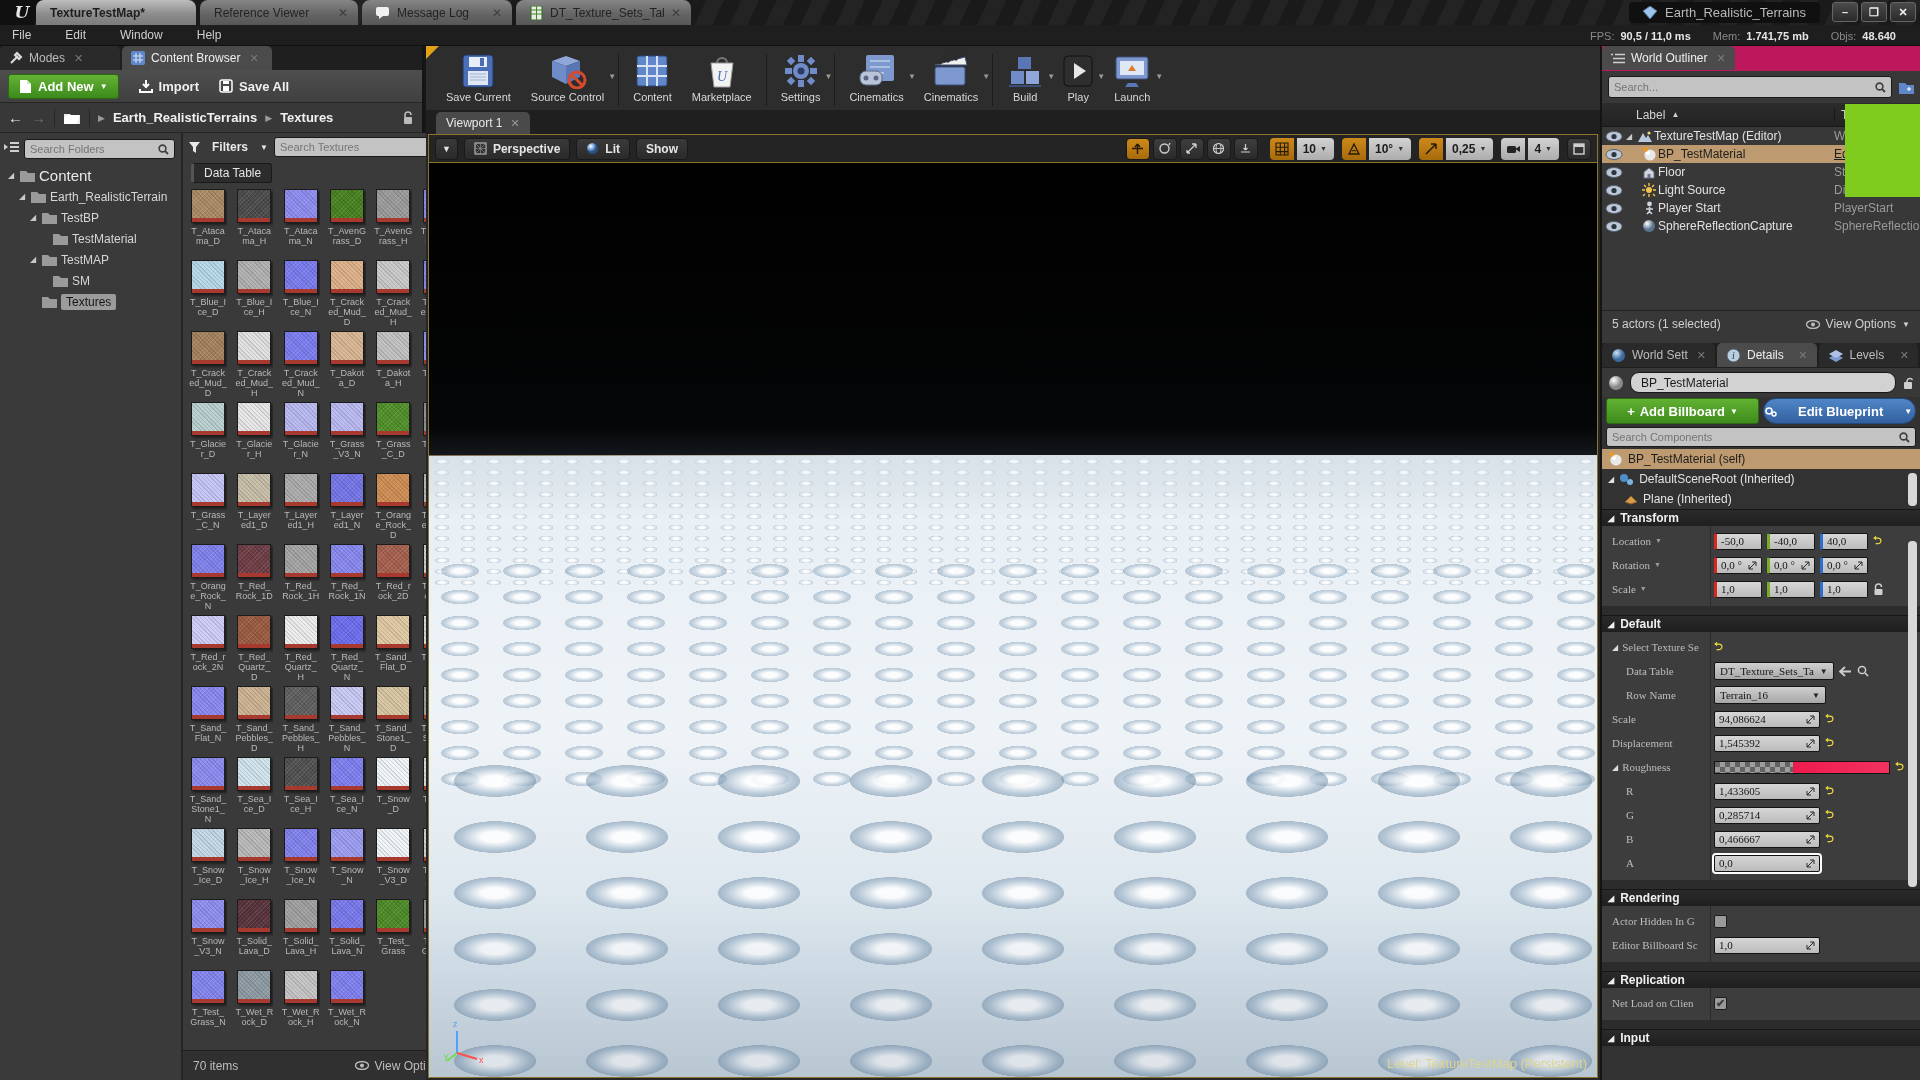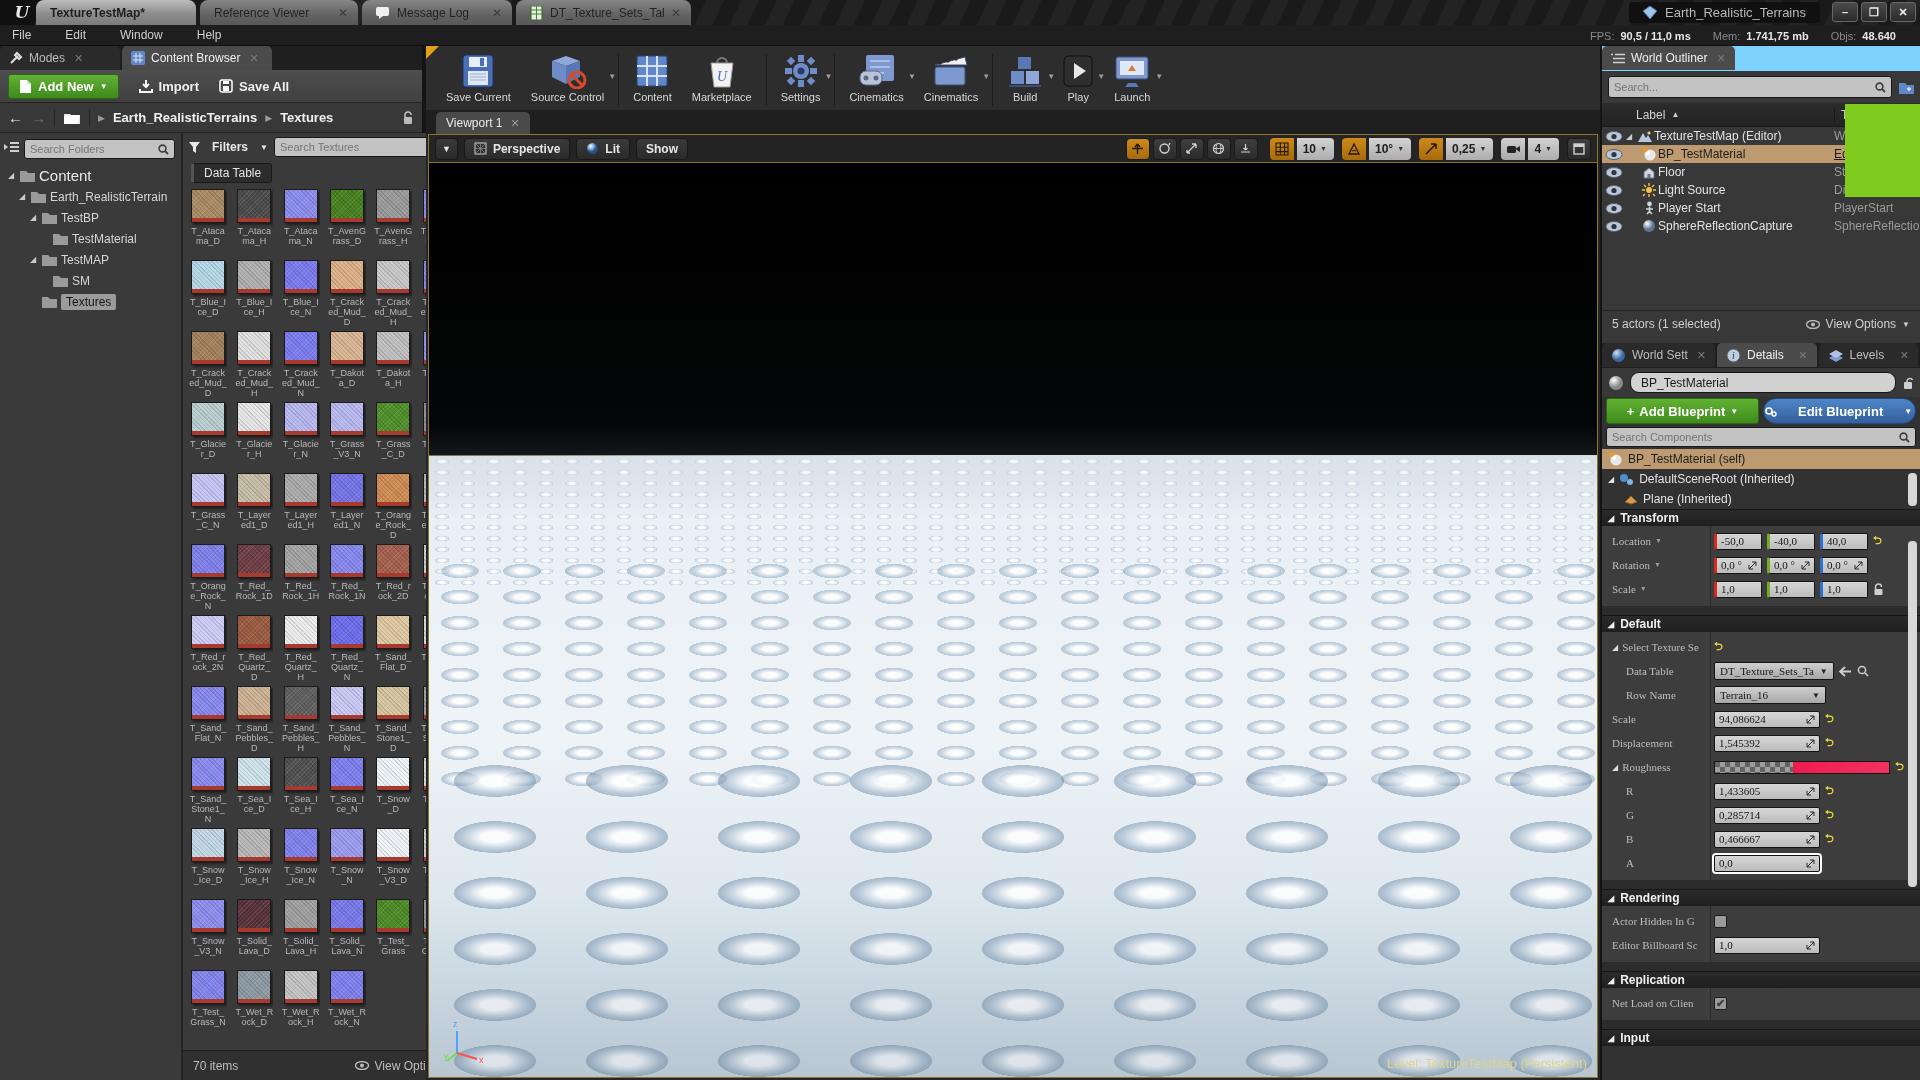--- a/index.html
+++ b/index.html
@@ -117,21 +117,21 @@
     background-size:62px 26px; opacity:.85;}
   #terr-near { top:590px; bottom:0;
     background-image:radial-gradient(ellipse 52px 20px at 50% 50%, rgba(255,255,255,.95) 26%, rgba(152,176,198,.65) 64%, rgba(96,126,154,.5) 78%, transparent 80%);
     background-size:132px 56px; opacity:.9;}
   #terr-shade { top:293px; bottom:0; background:linear-gradient(rgba(255,255,255,.35),transparent 12%,transparent 70%,rgba(90,115,140,.18)); }
   #level-text { position:absolute; right:10px; bottom:6px; font-size:13px; color:#ddd48e; }
   #axis-gizmo { position:absolute; left:14px; bottom:10px; }
 
   
   #right-pane { position:absolute; left:1600px; top:46px; width:320px; height:1034px; background:#383838; border-left:2px solid #141414;}
-  #outliner-tabs { height:25px; background:#7dd3fc; display:flex; }
+  #outliner-tabs { height:25px; background:#be185d; display:flex; }
   #outliner-search { display:flex; align-items:center; gap:6px; padding:5px 6px; }
   #outliner-search .search-box { flex:1; height:22px;}
   #outliner-hdr { height:24px; background:linear-gradient(#2c2c2c,#232323); border-bottom:1px solid #191919;
     display:flex; align-items:center; font-size:12px; color:#d2d2d2; }
   #outliner-hdr .hl { padding-left:34px; flex:1; display:flex; gap:6px; align-items:center;}
   #outliner-hdr .ht { width:86px; border-left:1px solid #191919; padding-left:6px; }
   .out-row { height:18px; display:flex; align-items:center; font-size:12px; color:#e2e2e2; }
   .out-row .eye { width:24px; display:flex; justify-content:center; flex:none;}
   .out-row .ocaret { width:10px; font-size:8px; color:#ccc; flex:none;}
   .out-row .oicon { width:18px; display:flex; justify-content:center; flex:none;}
@@ -1228,21 +1228,21 @@
           <span>BP_TestMaterial</span>
         </div>
       <svg width="12" height="14">
           <path d="M8 6V4a3 3 0 015.6-1" fill="none" stroke="#cfcfcf" stroke-width="1.5" transform="translate(-3 1)"></path>
           <rect x="2" y="6" width="8" height="7" rx="1" fill="#cfcfcf"></rect>
         </svg>
     </div>
     <div id="detail-btns">
       <div id="add-comp-btn">
         <span style="font-weight:bold">+</span>
-          <span>Add Blueprint</span>
+          <span>Add Billboard</span>
           <span style="font-size:8px">▼</span>
       </div>
       <div id="edit-bp-btn">
         <svg width="13" height="13">
             <circle cx="5" cy="6" r="3" fill="none" stroke="#fff" stroke-width="1.6"></circle>
             <circle cx="10" cy="9" r="2" fill="none" stroke="#fff" stroke-width="1.4"></circle>
           </svg>
         <span>Edit Blueprint</span>
           <span style="font-size:8px">▼</span>
       </div>

